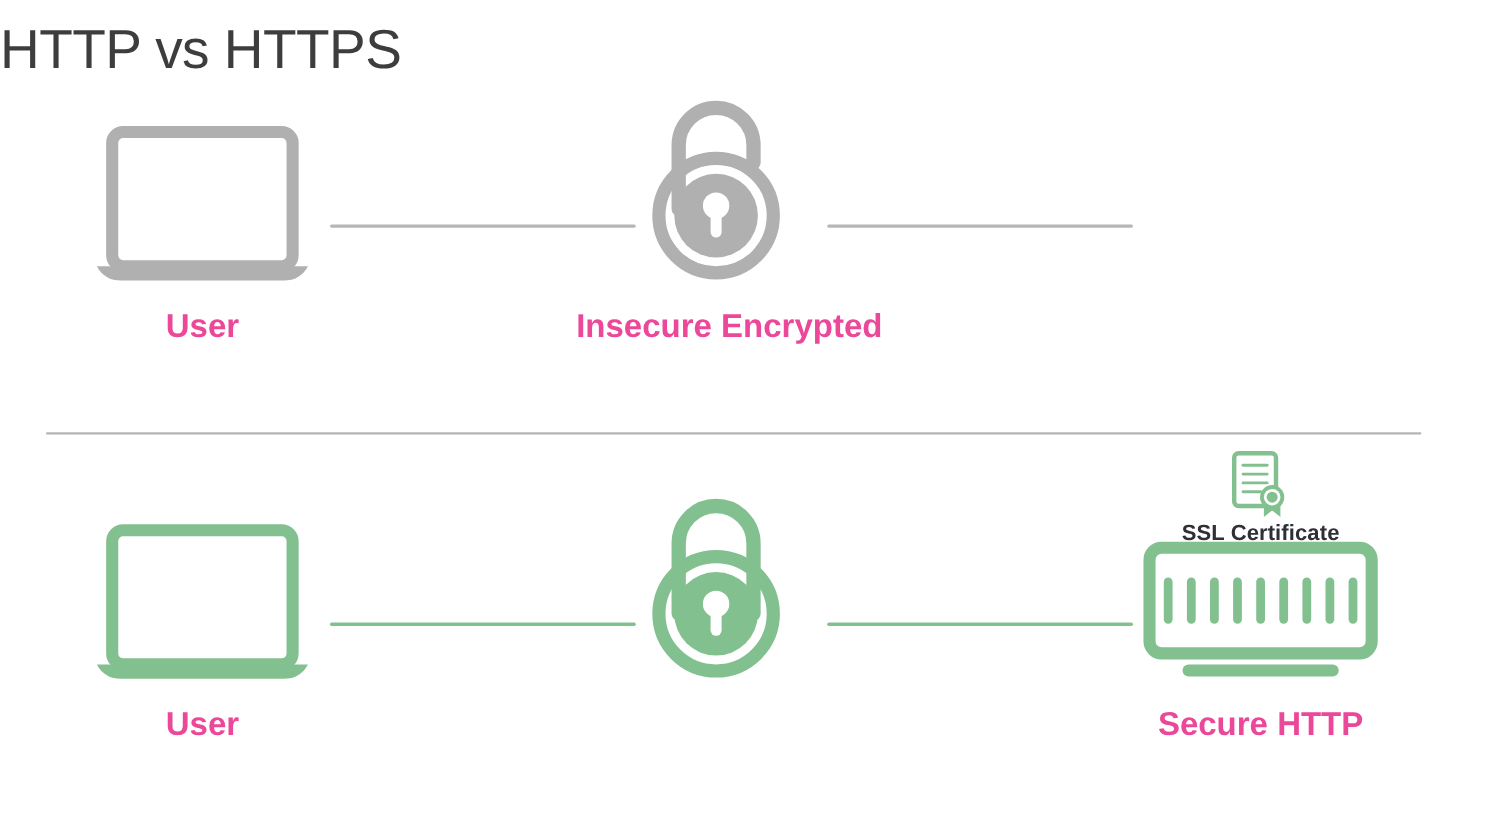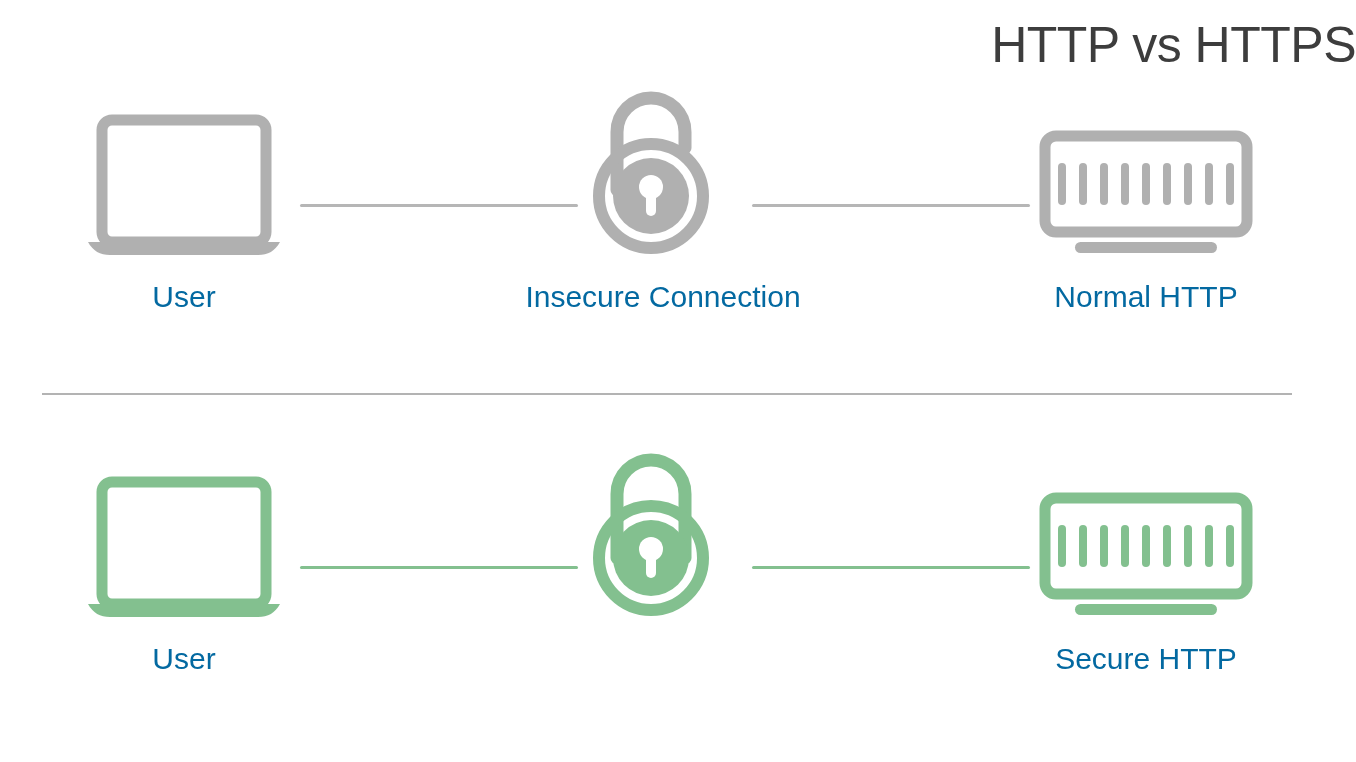--- a/index.html
+++ b/index.html
@@ -21,21 +21,21 @@
     position: absolute;
     inset: 0;
   }
 
   
   .title {
     position: absolute;
     top: 18px;
     left: 0;
     width: 1356px;
-    text-align: right;
+    text-align: left;
     font-size: 50px;
     font-weight: 400;
     color: #3d3d3d;
     letter-spacing: -0.5px;
     line-height: 1.1;
   }
 
   
   .row {
     position: absolute;
@@ -68,22 +68,22 @@
   .node-icon {
     position: relative;
     height: 150px;
     display: flex;
     align-items: flex-end;
     justify-content: center;
   }
   .node-label {
     margin-top: 22px;
     font-size: 30px;
-    font-weight: 400;
-    color: #0369a1;
+    font-weight: 700;
+    color: #ec4899;
     white-space: nowrap;
     line-height: 1.15;
   }
 
   
   .conn-line {
     position: absolute;
     height: 3px;
     border-radius: 2px;
   }
@@ -148,43 +148,23 @@
           <path d="M44 104 V46 a34 34 0 0 1 68 0 V62" fill="none" stroke="#b0b0b0" stroke-width="13" stroke-linecap="round"></path>
 
           <circle cx="78" cy="110" r="52" fill="none" stroke="#b0b0b0" stroke-width="12"></circle>
 
           <circle cx="78" cy="110" r="38" fill="#b0b0b0"></circle>
 
           <circle cx="78" cy="101" r="12" fill="#ffffff"></circle>
           <rect x="73" y="104" width="10" height="26" rx="5" fill="#ffffff"></rect>
         </svg>
       </div>
-      <div class="node-label">Insecure Connection</div>
-    </div>
-
-    <div class="node node-server">
-      <div class="node-icon">
-        <svg width="216" height="128" viewBox="0 0 216 128" aria-hidden="true">
-          <rect x="7" y="6" width="202" height="96" rx="11" ry="11" fill="none" stroke="#b0b0b0" stroke-width="11"></rect>
-          <g fill="#b0b0b0">
-            <rect x="41" y="33" width="8" height="42" rx="4"></rect>
-            <rect x="62" y="33" width="8" height="42" rx="4"></rect>
-            <rect x="83" y="33" width="8" height="42" rx="4"></rect>
-            <rect x="104" y="33" width="8" height="42" rx="4"></rect>
-            <rect x="125" y="33" width="8" height="42" rx="4"></rect>
-            <rect x="146" y="33" width="8" height="42" rx="4"></rect>
-            <rect x="167" y="33" width="8" height="42" rx="4"></rect>
-            <rect x="188" y="33" width="8" height="42" rx="4"></rect>
-            <rect x="20" y="33" width="8" height="42" rx="4"></rect>
-          </g>
-          <rect x="37" y="112" width="142" height="11" rx="5.5" fill="#b0b0b0"></rect>
-        </svg>
-      </div>
-      <div class="node-label">Normal HTTP</div>
-    </div>
+      <div class="node-label">Insecure Encrypted</div>
+    </div>
+
   </div>
 
   <div class="row row-https">
 
     <div class="conn-line line-left"></div>
     <div class="conn-line line-right"></div>
 
     <div class="node node-user">
       <div class="node-icon">
         <svg width="200" height="146" viewBox="0 0 200 146" aria-hidden="true">
@@ -226,14 +206,35 @@
             <rect x="167" y="33" width="8" height="42" rx="4"></rect>
             <rect x="188" y="33" width="8" height="42" rx="4"></rect>
           </g>
           <rect x="37" y="112" width="142" height="11" rx="5.5" fill="#83c08f"></rect>
         </svg>
       </div>
       <div class="node-label">Secure HTTP</div>
     </div>
   </div>
 
+  <div class="ssl-block">
+    <span class="ssl-icon-wrap">
+      <svg width="60" height="62" viewBox="0 0 60 62" aria-hidden="true">
+
+        <rect x="6" y="2" width="38" height="48" rx="4" ry="4" fill="none" stroke="#83c08f" stroke-width="4"></rect>
+        <g stroke="#83c08f" stroke-width="2.6" stroke-linecap="round">
+          <line x1="14" y1="13" x2="36" y2="13"></line>
+          <line x1="14" y1="21" x2="36" y2="21"></line>
+          <line x1="14" y1="29" x2="36" y2="29"></line>
+          <line x1="14" y1="37" x2="30" y2="37"></line>
+        </g>
+
+        <path d="M33 44 L33 60 L40.5 54 L48 60 L48 44 Z" fill="#83c08f"></path>
+
+        <circle cx="40.5" cy="42" r="11" fill="#83c08f"></circle>
+        <circle cx="40.5" cy="42" r="7.5" fill="#ffffff"></circle>
+        <circle cx="40.5" cy="42" r="5" fill="#83c08f"></circle>
+      </svg>
+    </span>
+    <div class="ssl-text">SSL Certificate</div>
+  </div>
 
 </div>
 
 </body></html>

